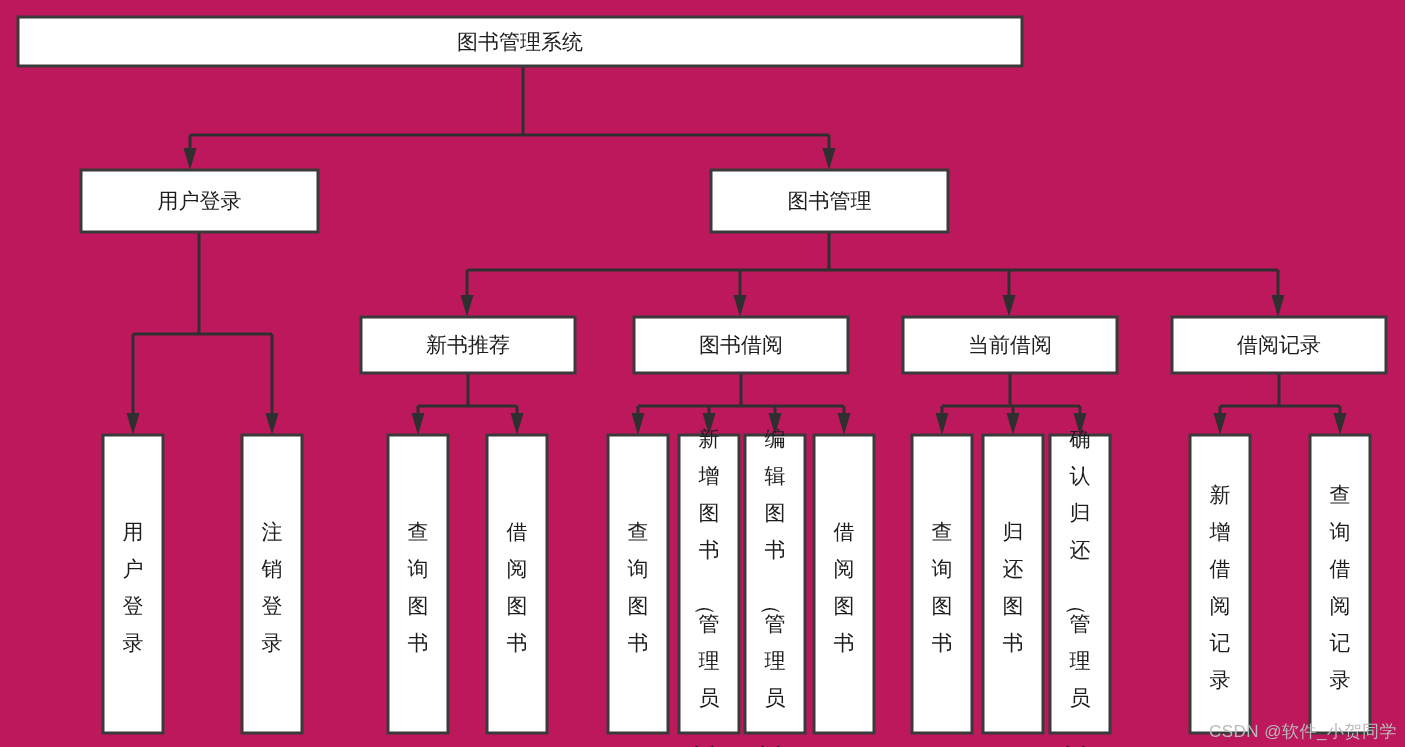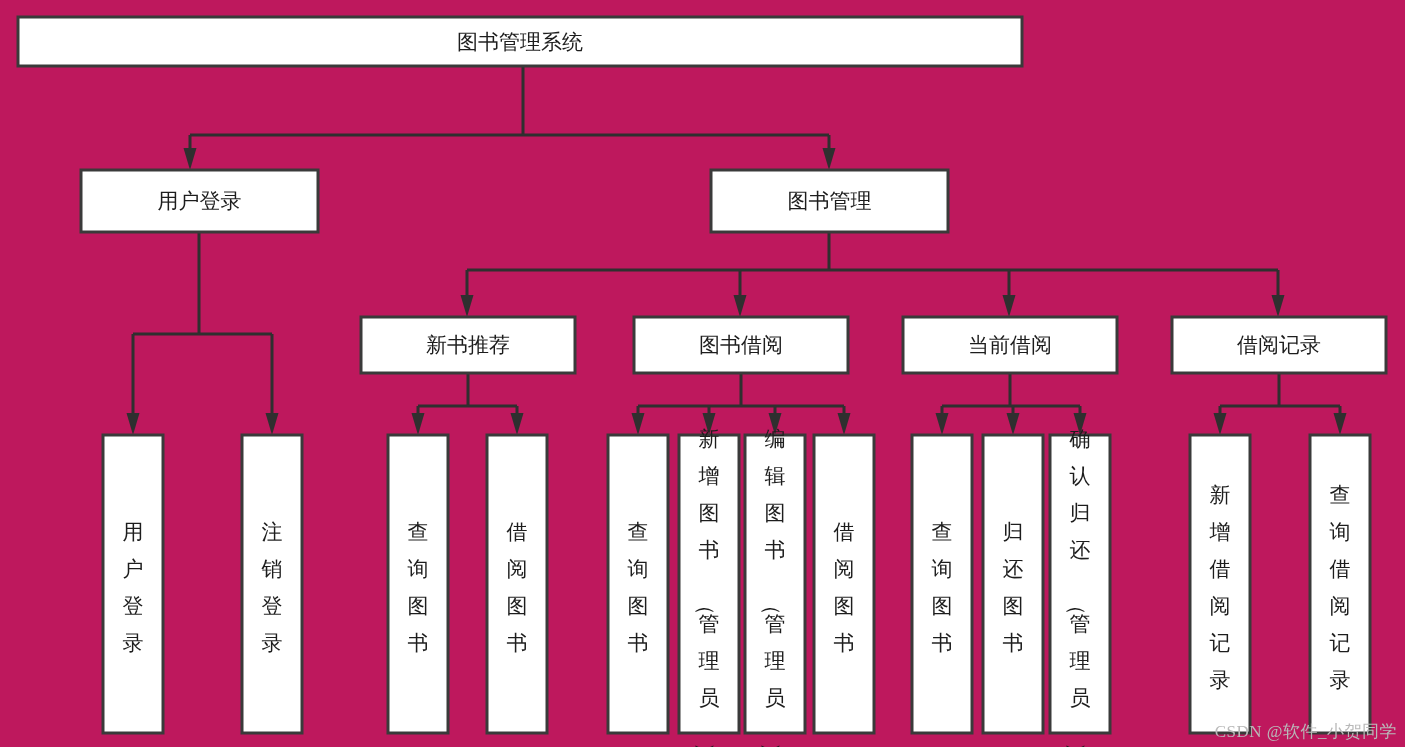--- a/index.html
+++ b/index.html
@@ -53,21 +53,21 @@
   .node-label-v {
     font-family: "DejaVu Sans", "Liberation Sans", sans-serif;
     font-size: 21px;
     fill: #1d1d1d;
     text-anchor: middle;
   }
   .watermark-text {
     position: absolute;
     right: 8px;
     bottom: 4px;
-    font-family: Liberation Serif, serif;
+    font-family: Liberation Sans, sans-serif;
     font-size: 17px;
     color: #b9b9b9;
     white-space: nowrap;
     letter-spacing: 0.5px;
     user-select: none;
   }
 </style>
 </head>
 <body>
 

